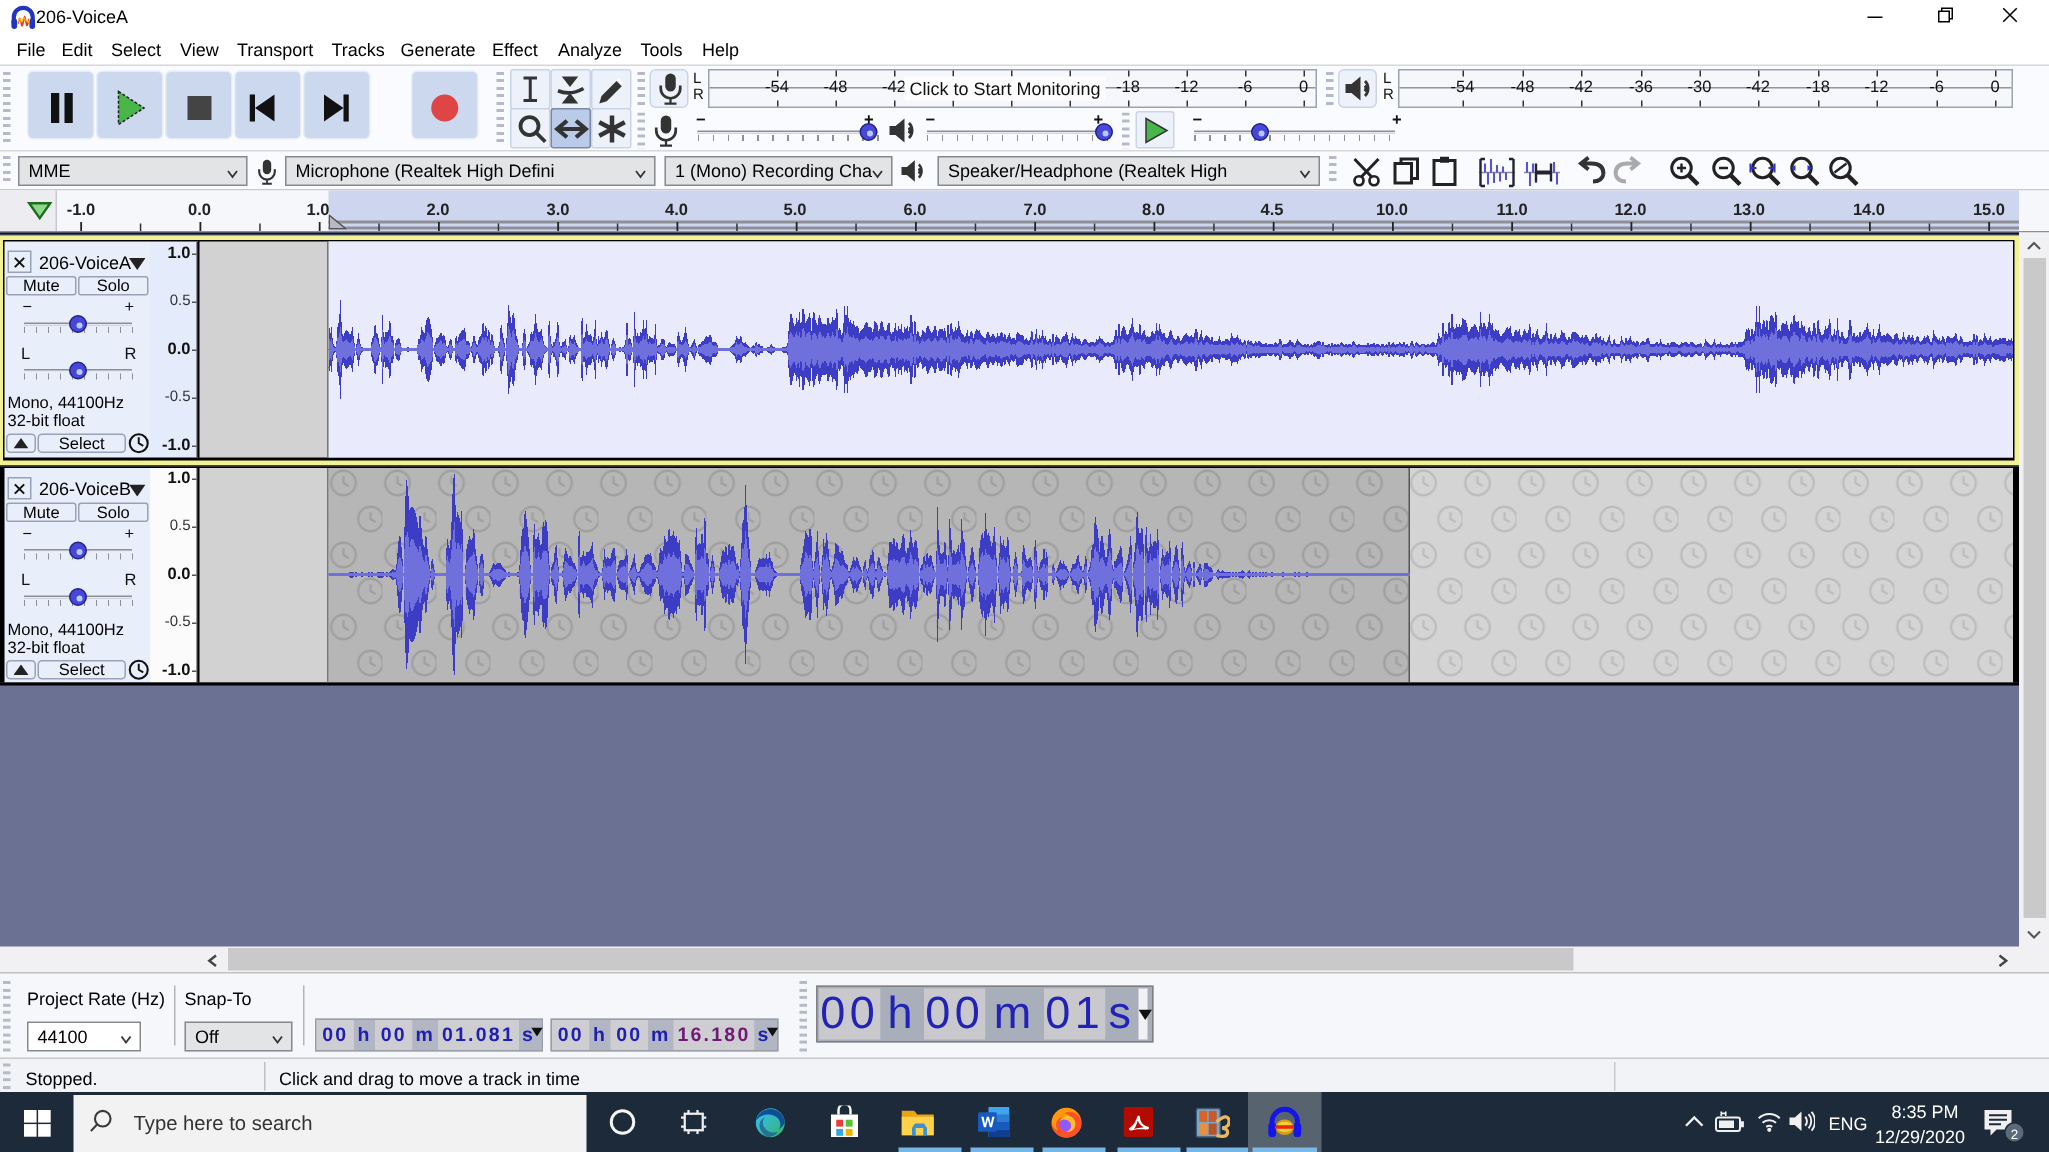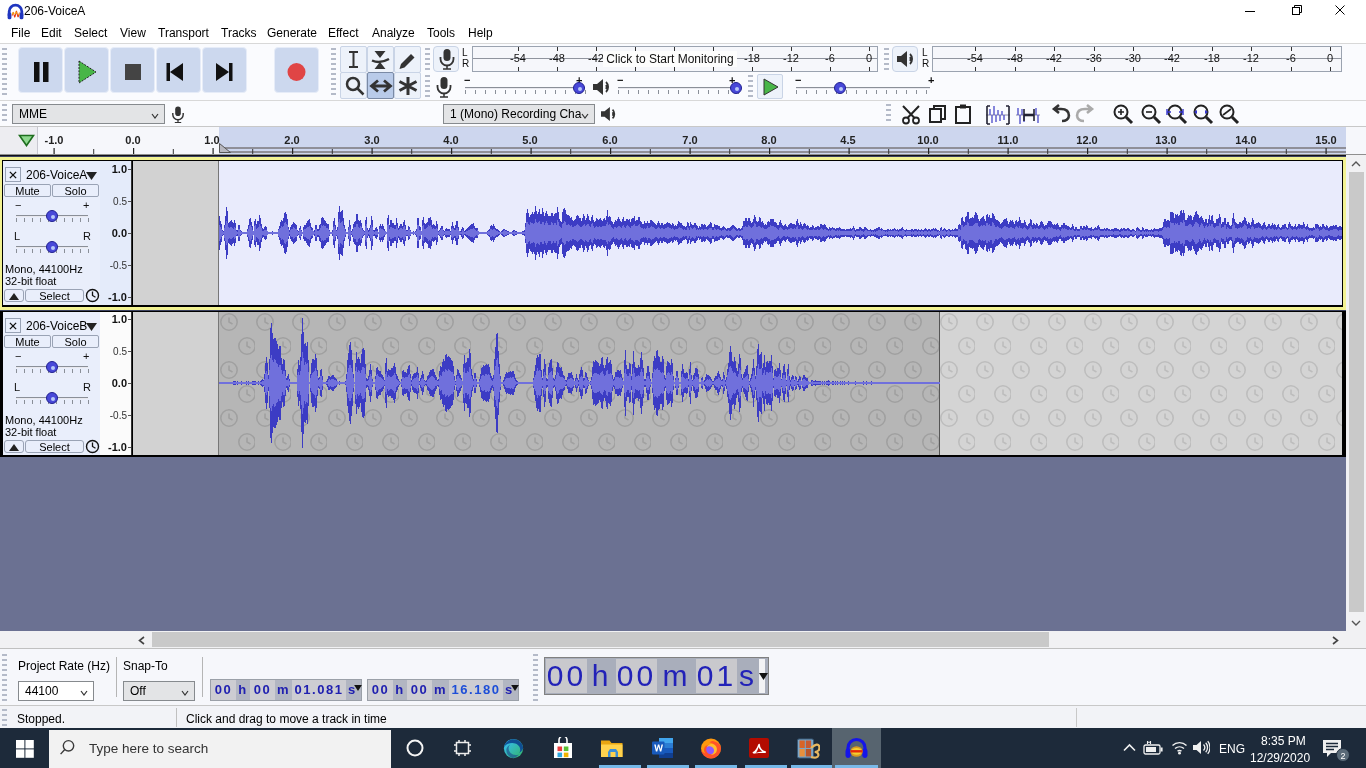--- a/index.html
+++ b/index.html
@@ -240,29 +240,35 @@
 <div class="combo" style="left:12px;width:153px">MME<svg class="arr" viewBox="0 0 8 8">
           <path d="M1 2 l3 4 l3 -4" fill="none" stroke="#333" stroke-width="1.2"></path>
         </svg></div>
 <svg class="abs" style="left:170px;top:4px" width="16" height="19" viewBox="0 0 20 22">
         <g fill="#333" stroke="#333">
           <rect x="6.5" y="1" width="7" height="12" rx="3.5" stroke="none"></rect>
           <path d="M3.5 9 v2 a6.5 6.5 0 0 0 13 0 v-2" fill="none" stroke-width="1.8"></path>
           <path d="M10 18 v3 M6 21 h8" fill="none" stroke-width="1.5"></path>
         </g>
       </svg>
+<div class="combo" style="left:190px;width:247px">Microphone (Realtek High Defini<svg class="arr" viewBox="0 0 8 8">
+          <path d="M1 2 l3 4 l3 -4" fill="none" stroke="#333" stroke-width="1.2"></path>
+        </svg></div>
 <div class="combo" style="left:443px;width:152px">1 (Mono) Recording Cha<svg class="arr" viewBox="0 0 8 8">
           <path d="M1 2 l3 4 l3 -4" fill="none" stroke="#333" stroke-width="1.2"></path>
         </svg></div>
 <svg class="abs" style="left:600px;top:5px" width="18" height="16" viewBox="0 0 20 18">
         <g fill="#333">
           <path d="M1 6 h4 l6 -5 v16 l-6 -5 h-4 z"></path>
           <path d="M14 4 a7 7 0 0 1 0 10 M14 7 a3.5 3.5 0 0 1 0 4" fill="none" stroke="#333" stroke-width="1.8"></path>
         </g>
       </svg>
+<div class="combo" style="left:625px;width:255px">Speaker/Headphone (Realtek High<svg class="arr" viewBox="0 0 8 8">
+          <path d="M1 2 l3 4 l3 -4" fill="none" stroke="#333" stroke-width="1.2"></path>
+        </svg></div>
 <div class="grip" style="left:886px;top:3px;height:20px"></div>
 <svg class="abs" style="left:895px;top:1px" width="345" height="25" viewBox="0 0 345 25">
         <g stroke="#222" fill="none" stroke-width="2">
           <circle cx="11" cy="18.5" r="3" stroke-width="1.8"></circle>
           <circle cx="21" cy="18.5" r="3" stroke-width="1.8"></circle>
           <path d="M12.5 16 L24 4 M19.5 16 L8 4" stroke-width="2"></path>
           <rect x="35" y="7" width="11" height="13"></rect>
           <path d="M39 7 v-3 h11 v13 h-4"></path>
           <rect x="61" y="5" width="14" height="16" stroke-width="2"></rect>
           <rect x="65" y="2.5" width="6" height="4" fill="#222" stroke="none"></rect>
@@ -550,21 +556,21 @@
       <div class="abs" style="left:292px;top:31px;width:54px;height:20px;background:#cdcdd2;color:#2020b0;font-size:13px;font-weight:bold;text-align:center;line-height:20px;letter-spacing:1.5px">01.081</div>
       <div class="abs" style="left:346px;top:31px;width:15px;height:20px;background:#b2b6c2;color:#2020b0;font-size:13px;font-weight:bold;text-align:left;padding-left:2px;line-height:20px;letter-spacing:1.5px">s</div>
       <svg class="abs" style="left:354px;top:36px" width="8" height="6" viewBox="0 0 9 7">
         <path d="M0 0 h9 l-4.5 7 z" fill="#111"></path>
       </svg>
 <div class="abs" style="left:367px;top:30px;width:152px;height:22px;background:#b2b6c2;border:1px solid #9ba0a8"></div>
       <div class="abs" style="left:368px;top:31px;width:25px;height:20px;background:#cdcdd2;color:#2020b0;font-size:13px;font-weight:bold;text-align:center;line-height:20px;letter-spacing:1.5px">00</div>
       <div class="abs" style="left:393px;top:31px;width:14px;height:20px;background:#b2b6c2;color:#2020b0;font-size:13px;font-weight:bold;text-align:center;line-height:20px;letter-spacing:1.5px">h</div>
       <div class="abs" style="left:407px;top:31px;width:25px;height:20px;background:#cdcdd2;color:#2020b0;font-size:13px;font-weight:bold;text-align:center;line-height:20px;letter-spacing:1.5px">00</div>
       <div class="abs" style="left:432px;top:31px;width:17px;height:20px;background:#b2b6c2;color:#2020b0;font-size:13px;font-weight:bold;text-align:center;line-height:20px;letter-spacing:1.5px">m</div>
-      <div class="abs" style="left:449px;top:31px;width:54px;height:20px;background:#cdcdd2;color:#1d4ed8;font-size:13px;font-weight:bold;text-align:center;line-height:20px;letter-spacing:1.5px">16.180</div>
+      <div class="abs" style="left:449px;top:31px;width:54px;height:20px;background:#cdcdd2;color:#701a75;font-size:13px;font-weight:bold;text-align:center;line-height:20px;letter-spacing:1.5px">16.180</div>
       <div class="abs" style="left:503px;top:31px;width:15px;height:20px;background:#b2b6c2;color:#2020b0;font-size:13px;font-weight:bold;text-align:left;padding-left:2px;line-height:20px;letter-spacing:1.5px">s</div>
       <svg class="abs" style="left:511px;top:36px" width="8" height="6" viewBox="0 0 9 7">
         <path d="M0 0 h9 l-4.5 7 z" fill="#111"></path>
       </svg>
 <div class="grip" style="left:533px;top:5px;height:47px"></div>
 <div class="abs" style="left:544px;top:8px;width:225px;height:38px;background:#a9aebb;border:1px solid #808080"></div>
 <div class="abs" style="left:546px;top:10px;width:41px;height:34px;background:#c9c9cd;color:#2222b8;font-size:30px;text-align:center;line-height:34px;letter-spacing:3px">00</div>
 <div class="abs" style="left:587px;top:10px;width:29px;height:34px;background:#a9aebb;color:#2222b8;font-size:30px;text-align:center;line-height:34px;letter-spacing:3px">h</div>
 <div class="abs" style="left:616px;top:10px;width:41px;height:34px;background:#c9c9cd;color:#2222b8;font-size:30px;text-align:center;line-height:34px;letter-spacing:3px">00</div>
 <div class="abs" style="left:657px;top:10px;width:39px;height:34px;background:#a9aebb;color:#2222b8;font-size:30px;text-align:center;line-height:34px;letter-spacing:3px">m</div>

